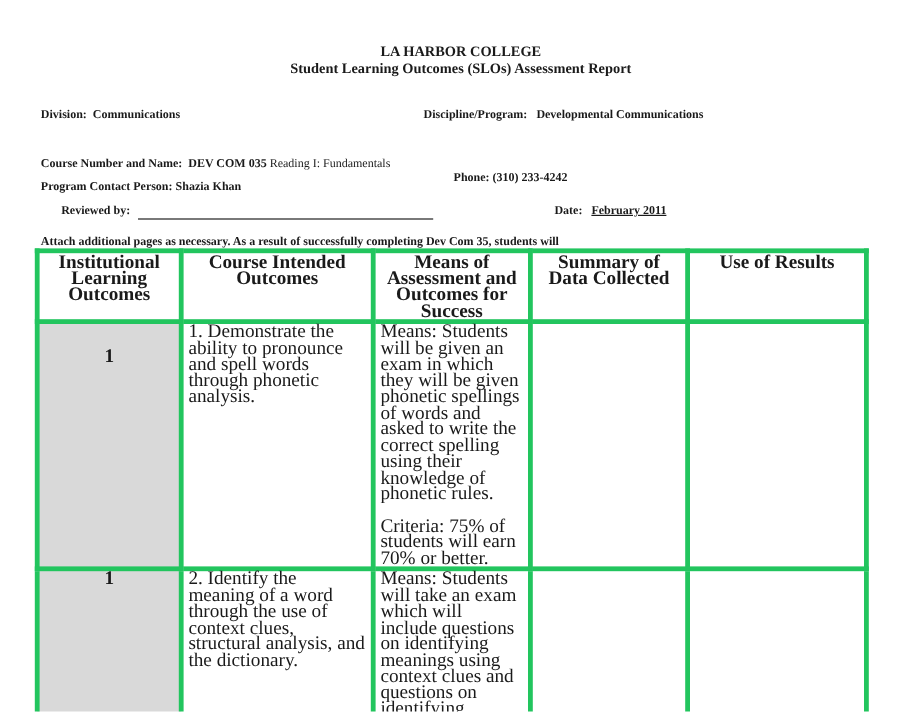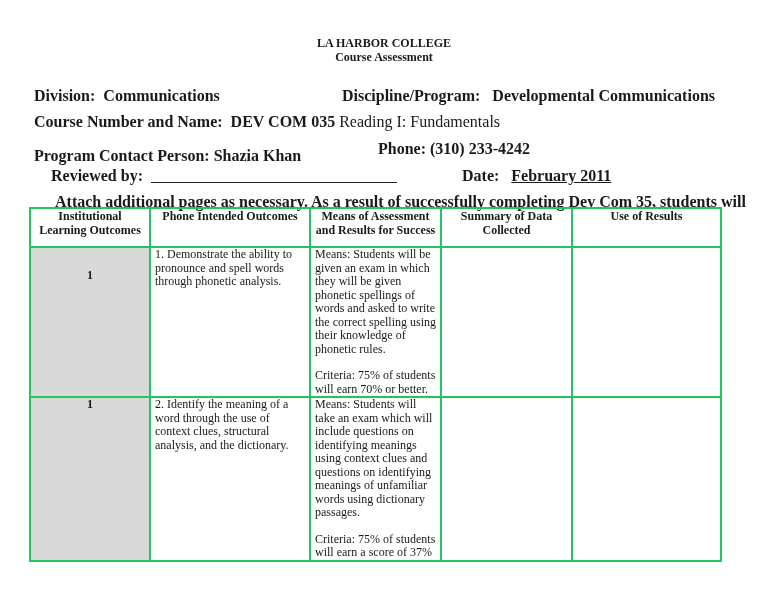--- a/index.html
+++ b/index.html
@@ -1,49 +1,49 @@
 <!DOCTYPE html>
 <html><head>
   <meta charset="utf-8">
   <style>
     html, body { margin: 0; padding: 0; background: #ffffff; }
     body { width: 768px; height: 593px; position: relative; overflow: hidden;
       font-family: "Liberation Serif", "DejaVu Serif", serif; color: #1a1a1a; font-size: 12px; }
     .abs { position: absolute; }
     .title-block { left: 0; width: 768px; top: 36px; text-align: center; font-weight: bold; font-size: 12px; line-height: 14px; }
     .b { font-weight: bold; }
-    .line { font-size: 16px; line-height: 14px; white-space: nowrap; }
+    .line { font-size: 10px; line-height: 14px; white-space: nowrap; }
     .underline-blank { display: inline-block; width: 246px; border-bottom: 1.5px solid #222; height: 12px; vertical-align: bottom; margin-left: 4px; }
     .u { text-decoration: underline; }
     table.slo { position: absolute; left: 29px; top: 207px; border-collapse: collapse; table-layout: fixed; width: 691px; }
-    table.slo th, table.slo td { border: 2px solid #22c55e; vertical-align: top; padding: 0 4px; font-size: 12px; line-height: 13.5px; }
+    table.slo th, table.slo td { border: 4px solid #22c55e; vertical-align: top; padding: 0 4px; font-size: 16px; line-height: 13.5px; }
     table.slo th { font-weight: bold; text-align: center; height: 36px; padding-top: 1px; }
     td.ilo { background: #d9d9d9; text-align: center; font-weight: bold; }
     td.ilo.r1 span { display: block; margin-top: 21px; }
     td.ilo.r2 span { display: block; margin-top: 0; }
     .para-gap { display: block; height: 13px; }
   </style>
 </head>
 <body>
 
 <div class="abs title-block">
   <div>LA HARBOR COLLEGE</div>
-  <div>Course Assessment</div>
+  <div>Student Learning Outcomes (SLOs) Assessment Report</div>
 </div>
 
 <div class="abs line b" style="left:34px; top:89px;">
   <span>Division:</span>&nbsp;
   <span>Communications</span>
 </div>
-<div class="abs line b" style="left:342px; top:89px;text-align:center;">
+<div class="abs line b" style="left:353px; top:89px;text-align:center;">
   <span>Discipline/Program:</span>&nbsp;&nbsp;
   <span>Developmental Communications</span>
 </div>
 
-<div class="abs line" style="left:34px; top:115px;">
+<div class="abs line" style="left:34px; top:130px;">
   <span class="b">Course Number and Name:</span>&nbsp;
   <span class="b">DEV COM 035</span>
   <span>Reading I: Fundamentals</span>
 </div>
 
 <div class="abs line b" style="left:34px; top:149px;">
   <span>Program Contact Person:</span>
   <span>Shazia Khan</span>
 </div>
 <div class="abs line b" style="left:358px; top:142px;margin-left:20px;">
@@ -53,35 +53,35 @@
 
 <div class="abs line b" style="left:34px; top:169px;margin-left:17px;">
   <span>Reviewed by:</span>
   <span class="underline-blank"></span>
 </div>
 <div class="abs line b" style="left:462px; top:169px;font-family:Liberation Serif, serif;">
   <span>Date:</span>&nbsp;&nbsp;
   <span class="u">February 2011</span>
 </div>
 
-<div class="abs line b" style="left:34px; top:195px;margin-left:21px;">Attach additional pages as necessary.  As a result of successfully completing Dev Com 35, students will</div>
+<div class="abs line b" style="left:34px; top:195px;">Attach additional pages as necessary.  As a result of successfully completing Dev Com 35, students will</div>
 
 <table class="slo">
   <colgroup>
     <col style="width:120px">
     <col style="width:160px">
     <col style="width:131px">
     <col style="width:131px">
     <col style="width:149px">
   </colgroup>
   <thead>
     <tr>
       <th>Institutional Learning Outcomes</th>
-      <th>Phone Intended Outcomes</th>
-      <th>Means of Assessment and Results for Success</th>
+      <th>Course Intended Outcomes</th>
+      <th>Means of Assessment and Outcomes for Success</th>
       <th>Summary of Data Collected</th>
       <th>Use of Results</th>
     </tr>
   </thead>
   <tbody>
     <tr style="height:141px;">
       <td class="ilo r1">
           <span>1</span>
         </td>
       <td>1. Demonstrate the ability to pronounce and spell words through phonetic analysis.</td>

